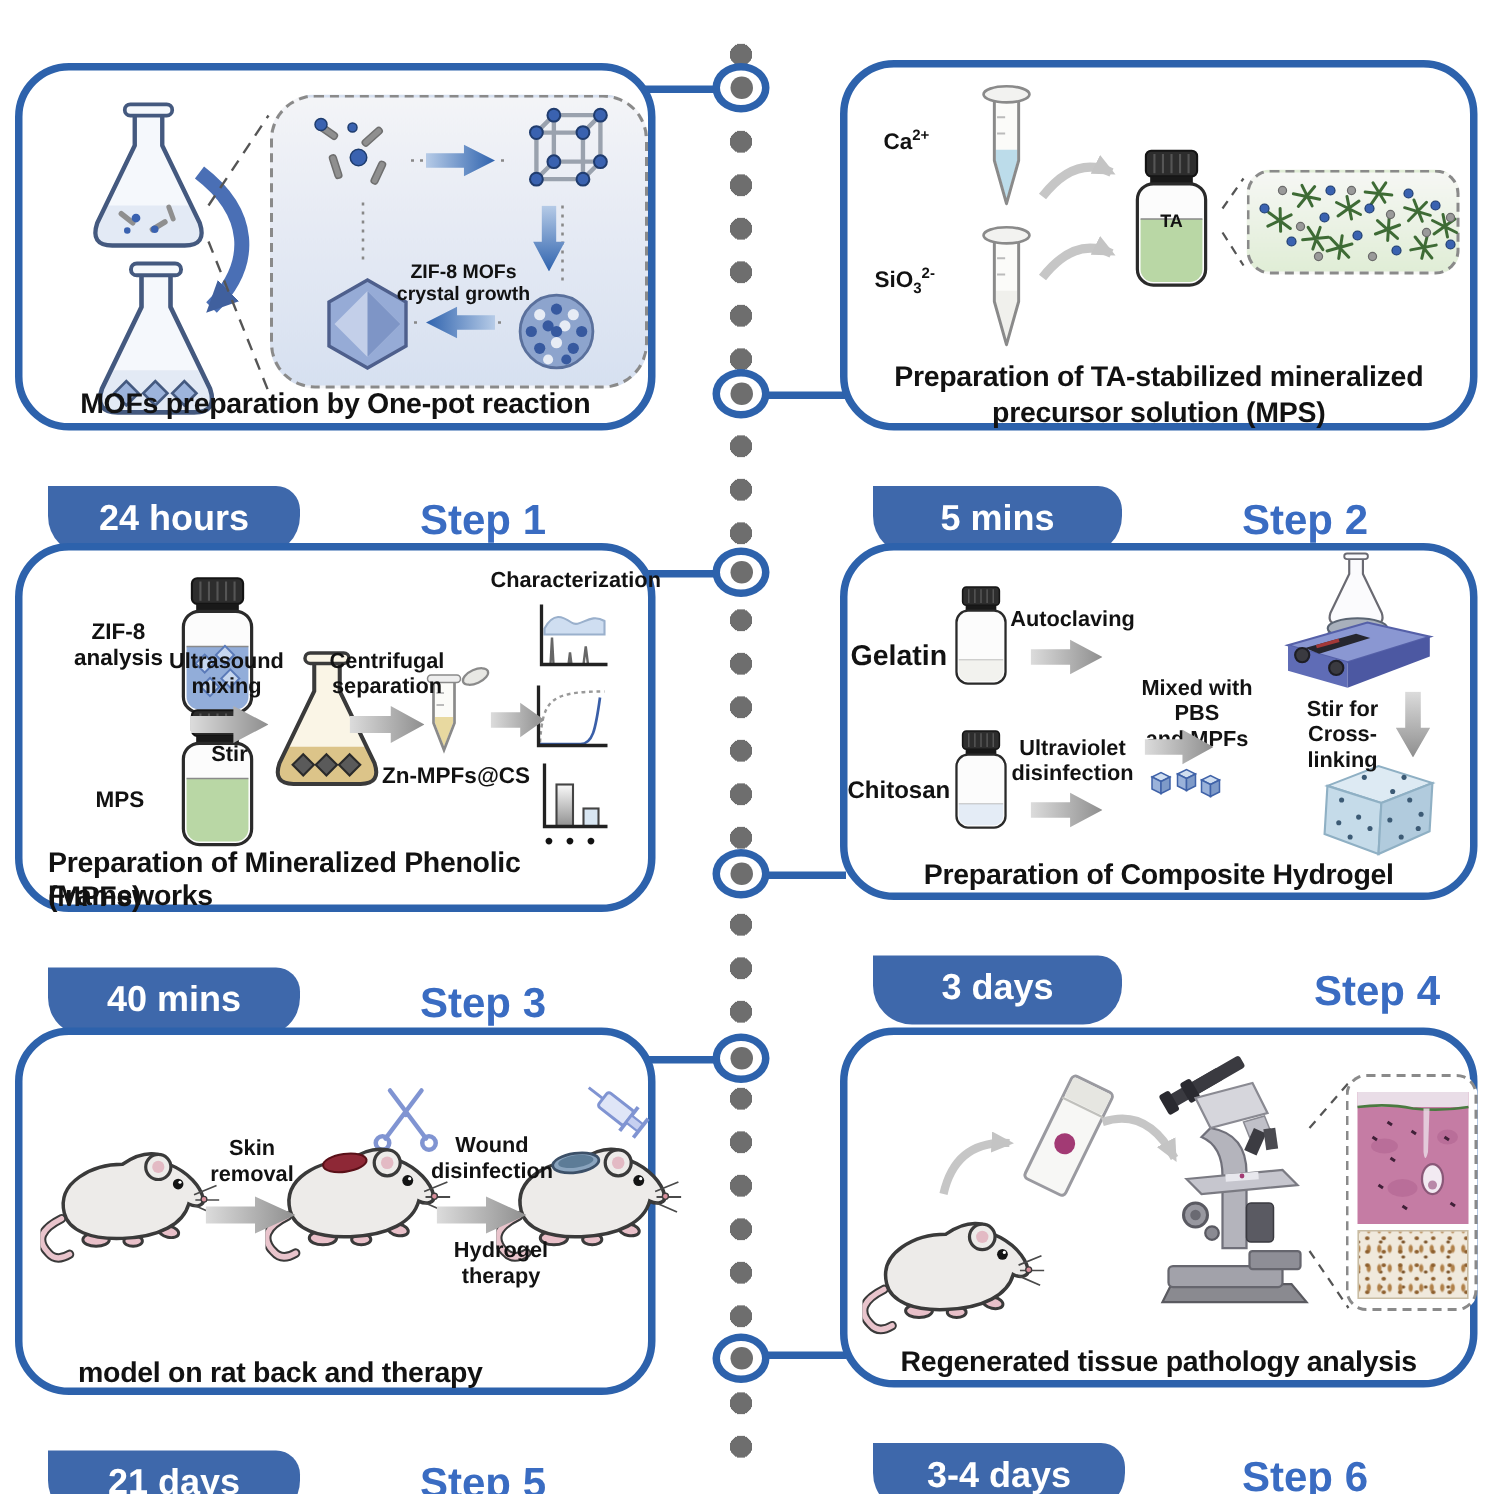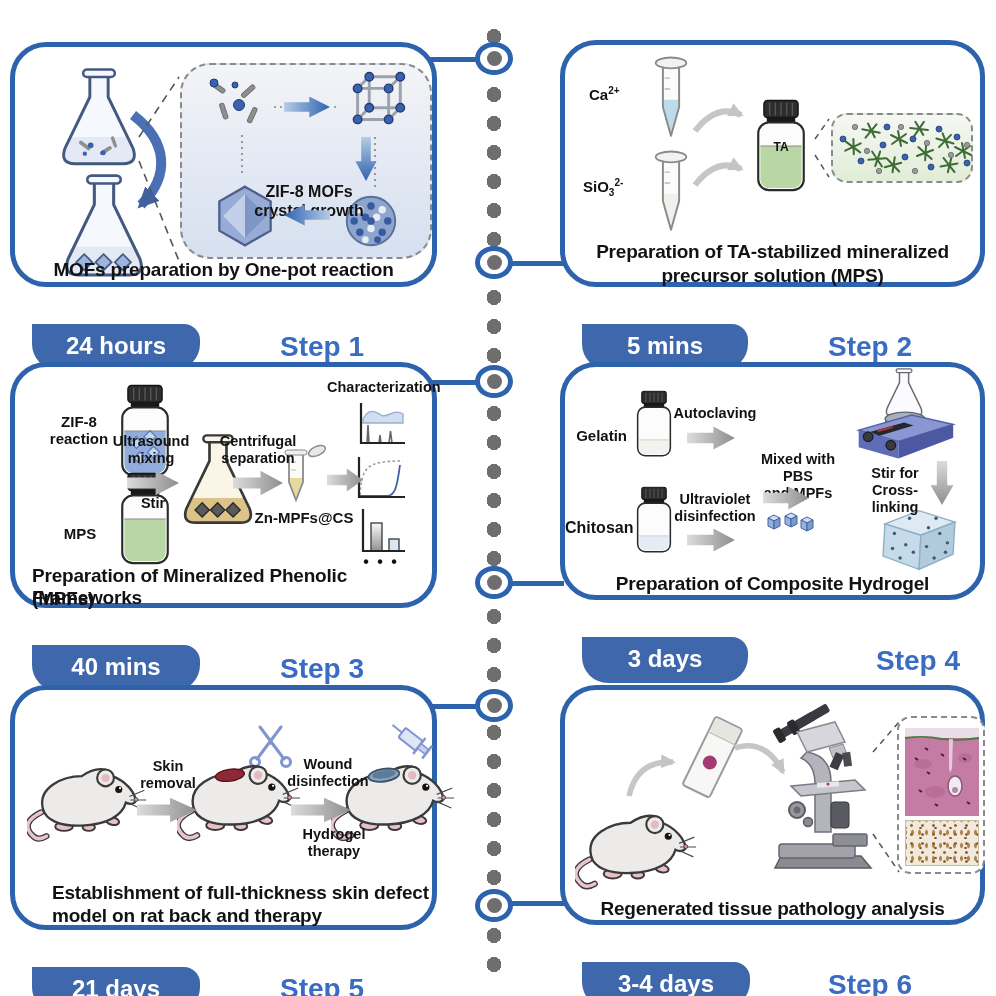--- a/index.html
+++ b/index.html
@@ -215,21 +215,21 @@
         <rect x="12" y="32" width="16" height="4.5" rx="2" fill="#8f8f8f" stroke="#6f6f6f" transform="rotate(72 20 34)"></rect>
         <rect x="40" y="36" width="16" height="4.5" rx="2" fill="#8f8f8f" stroke="#6f6f6f" transform="rotate(-65 48 38)"></rect>
         <circle cx="10" cy="6" r="4" fill="#3a62b0" stroke="#1e3c6e"></circle>
           <circle cx="35" cy="28" r="5.5" fill="#3a62b0" stroke="#1e3c6e"></circle>
           <circle cx="31" cy="8" r="3" fill="#3a62b0" stroke="#1e3c6e"></circle>
       </svg>
       <div class="arrB" style="left:102px;top:30px;width:46px;height:24px"></div>
       <svg class="abs" style="left:160px;top:4px;width:70px;height:64px" viewBox="0 0 72 66">
           <use href="#sym-cube"></use>
         </svg>
-      <div class="lbl" style="left:52px;top:118px;width:150px;font-size:16px">
+      <div class="lbl" style="left:52px;top:108px;width:150px;font-size:13px">
         <div>ZIF-8 MOFs</div>
         <div>crystal growth</div>
       </div>
       <div class="arrBd" style="left:172px;top:72px;width:24px;height:44px"></div>
       <svg class="abs" style="left:160px;top:128px;width:58px;height:56px" viewBox="0 0 60 60">
           <use href="#sym-sphere"></use>
         </svg>
       <div class="arrBl" style="left:102px;top:138px;width:46px;height:24px"></div>
       <svg class="abs" style="left:30px;top:118px;width:66px;height:66px" viewBox="0 0 72 72">
           <use href="#sym-poly"></use>
@@ -306,21 +306,21 @@
     </div>
     <div class="cap" style="left:0;top:196px;width:415px;text-align:center">Preparation of TA-stabilized mineralized</div>
     <div class="cap" style="left:0;top:220px;width:415px;text-align:center">precursor solution (MPS)</div>
   </section>
   <div class="badge" style="left:582px;top:284px;width:166px">5 mins</div>
   <div class="step" style="left:828px;top:294px;width:150px">Step 2</div>
 
   <section class="panel" style="left:10px;top:362px;width:427px;height:246px">
     <div class="lbl" style="left:24px;top:46px;width:80px;font-size:15px">
       <div>ZIF-8</div>
-      <div>reaction</div>
+      <div>analysis</div>
     </div>
     <svg class="abs" style="left:98px;top:12px;width:64px;height:104px" viewBox="0 0 90 132">
       <use href="#sym-bottle" style="--liquid:#92add9"></use>
       <g fill="#c6d6ee" stroke="#5a7ab8" stroke-width="1.8">
         <rect x="27" y="76" width="12" height="12" transform="rotate(45 33 82)"></rect>
         <rect x="46" y="68" width="12" height="12" transform="rotate(45 52 74)"></rect>
         <rect x="51" y="90" width="12" height="12" transform="rotate(45 57 96)"></rect>
         <rect x="32" y="98" width="12" height="12" transform="rotate(45 38 104)"></rect>
       </g>
     </svg>
@@ -374,21 +374,21 @@
       <path d="M8,2 L8,44 L50,44" fill="none" stroke="#222" stroke-width="2.2"></path>
     </svg>
     <div class="lbl" style="left:338px;top:186px;width:56px;font-size:16px;letter-spacing:2px">• • •</div>
     <div class="cap" style="left:17px;top:198px;width:402px;text-align:left">Preparation of Mineralized Phenolic Frameworks</div>
     <div class="cap" style="left:17px;top:221px;width:402px;text-align:left">(MPFs)</div>
   </section>
   <div class="badge" style="left:32px;top:605px;width:168px">40 mins</div>
   <div class="step" style="left:280px;top:616px;width:150px">Step 3</div>
 
   <section class="panel" style="left:560px;top:362px;width:425px;height:238px">
-    <div class="lbl" style="left:2px;top:60px;width:60px;font-size:15px;text-align:right">Gelatin</div>
+    <div class="lbl" style="left:2px;top:60px;width:60px;font-size:19px;text-align:right">Gelatin</div>
     <svg class="abs" style="left:66px;top:14px;width:46px;height:86px" viewBox="0 0 90 132">
         <use href="#sym-bottle-low" style="--liquid:#f2f2ee"></use>
       </svg>
     <div class="lbl" style="left:106px;top:38px;width:88px">Autoclaving</div>
     <div class="arrG" style="left:122px;top:58px;width:48px;height:26px"></div>
     <div class="lbl" style="left:0;top:152px;width:62px;font-size:16px;text-align:right">Chitosan</div>
     <svg class="abs" style="left:66px;top:110px;width:46px;height:86px" viewBox="0 0 90 132">
         <use href="#sym-bottle-low" style="--liquid:#e4ecf6"></use>
       </svg>
     <div class="lbl" style="left:108px;top:124px;width:84px">
@@ -494,21 +494,20 @@
         <line x1="36" y1="14" x2="36" y2="34" stroke="#8094d2" stroke-width="2.5"></line>
         <rect x="36" y="21" width="10" height="6" fill="#c6cff0" stroke="#8094d2" stroke-width="1.5"></rect>
         <line x1="46" y1="16" x2="46" y2="32" stroke="#8094d2" stroke-width="2.5"></line>
       </g>
     </svg>
     <svg class="abs" style="left:316px;top:62px;width:124px;height:92px" viewBox="0 0 136 96">
       <use href="#sym-rat"></use>
       <ellipse cx="58" cy="23" rx="17" ry="7" fill="#8aa4be" stroke="#3c5068" stroke-width="2" transform="rotate(-8 58 23)"></ellipse>
       <ellipse cx="58" cy="22" rx="13" ry="4.5" fill="#5d7c97" transform="rotate(-8 58 22)"></ellipse>
     </svg>
-    <div class="cap" style="left:37px;top:192px;width:386px;text-align:left">Establishment of full-thickness skin defect</div>
     <div class="cap" style="left:37px;top:215px;width:386px;text-align:left">model on rat back and therapy</div>
   </section>
   <div class="badge" style="left:32px;top:927px;width:168px">21 days</div>
   <div class="step" style="left:280px;top:936px;width:150px">Step 5</div>
 
   <section class="panel" style="left:560px;top:685px;width:425px;height:240px">
     <svg class="abs" style="left:10px;top:112px;width:122px;height:90px" viewBox="0 0 136 96">
         <use href="#sym-rat"></use>
       </svg>
     <svg class="abs" style="left:60px;top:58px;width:58px;height:52px" viewBox="0 0 58 52">

